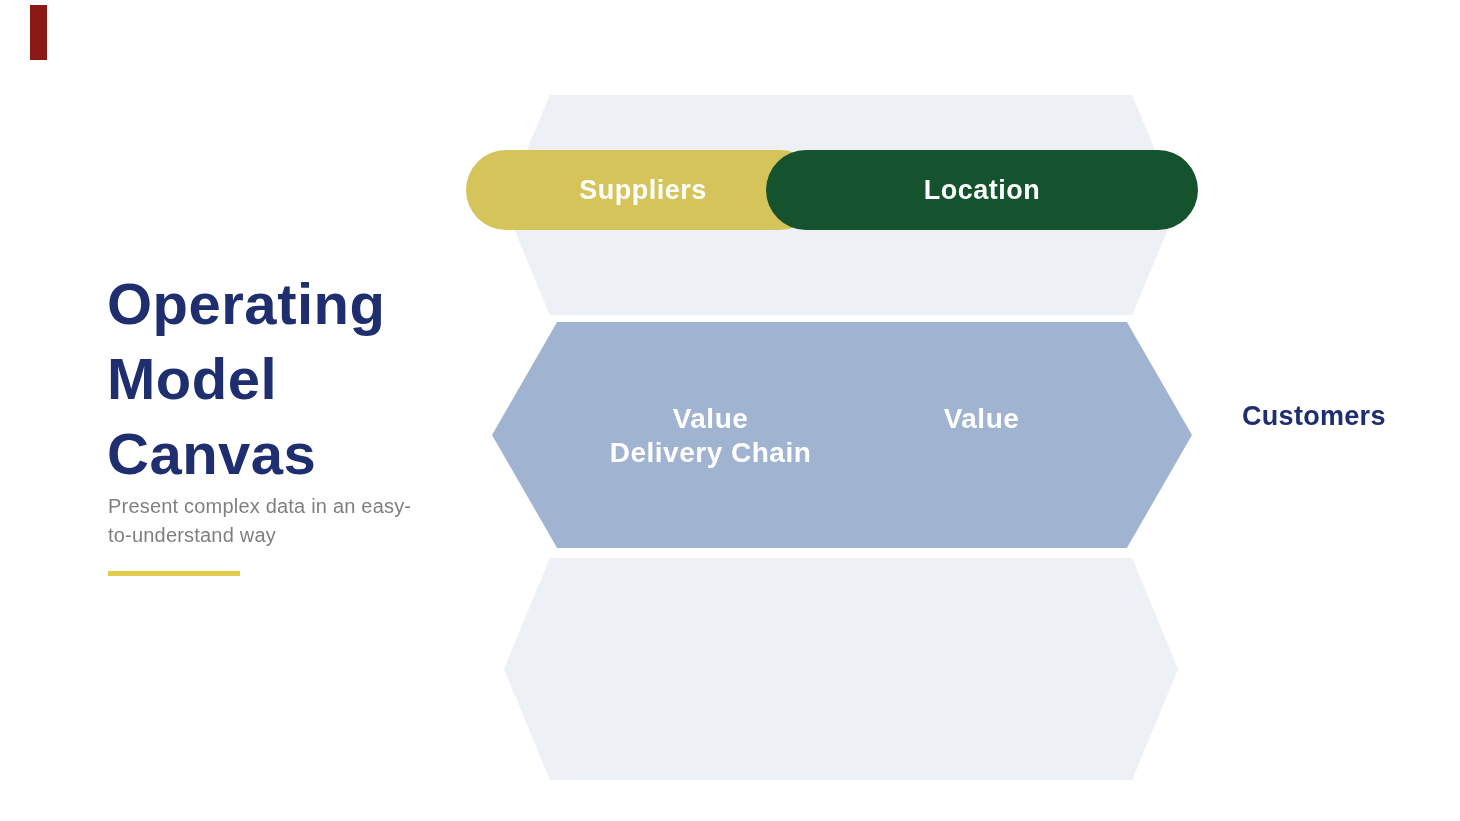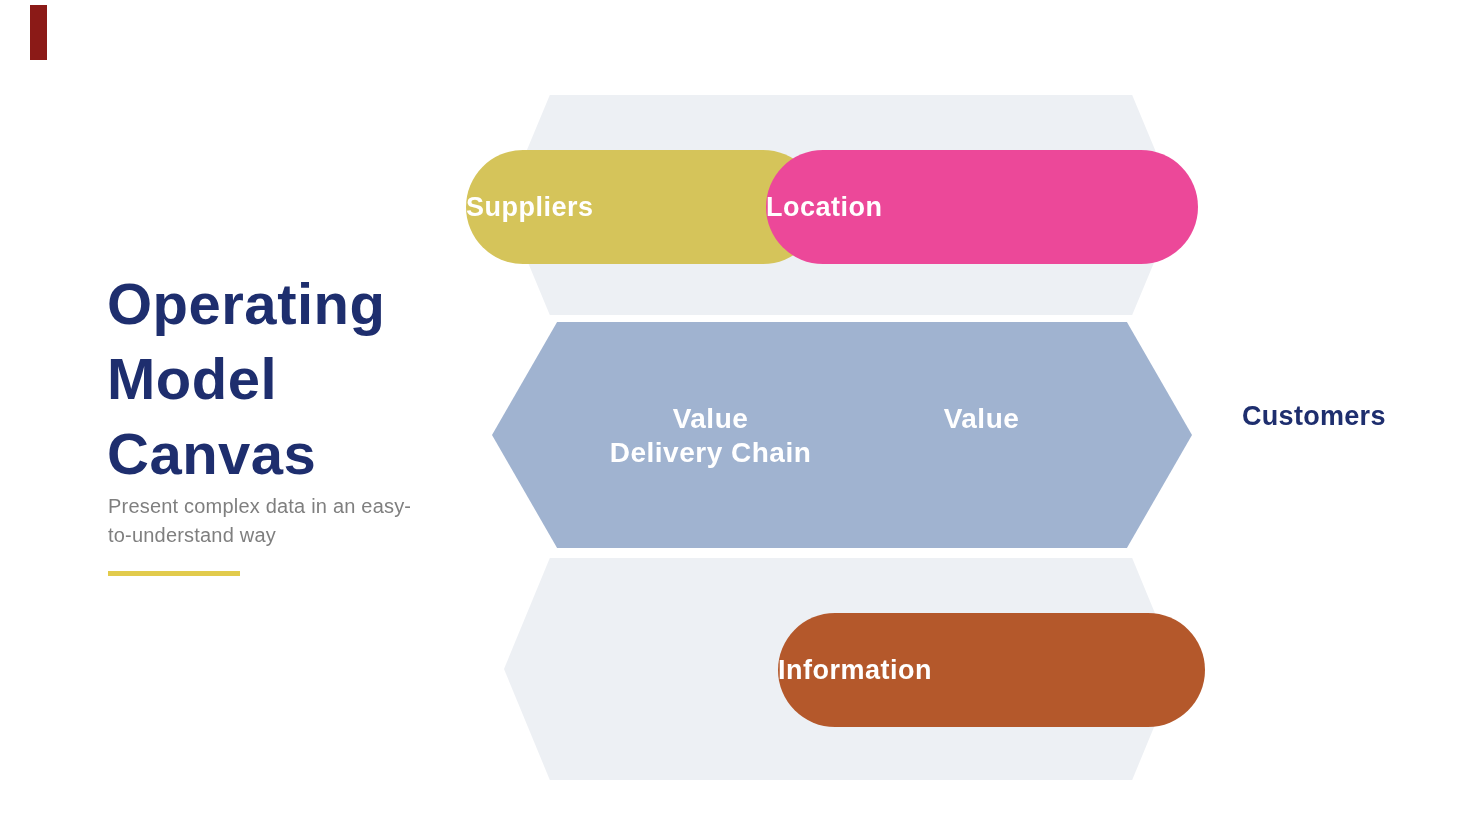--- a/index.html
+++ b/index.html
@@ -41,28 +41,28 @@
   }
   .hex-top    { top: 95px;  height: 220px; }
   .hex-bottom { top: 558px; height: 222px; }
   .hex-blue {
     left: 492px; top: 322px; width: 700px; height: 226px; background: #A0B3D0;
     clip-path: polygon(9.3% 0, 90.7% 0, 100% 50%, 90.7% 100%, 9.3% 100%, 0 50%);
   }
 
   
   .pill {
-    position: absolute; height: 114px; border-radius: 57px;
-    display: flex; align-items: center; justify-content: flex-start;
+    position: absolute; height: 80px; border-radius: 57px;
+    display: flex; align-items: center; justify-content: center;
   }
   .pill span {
     color: #ffffff; font-size: 27px; font-weight: 700; letter-spacing: 0.5px;
   }
   .pill-yellow { left: 466px; top: 150px; width: 354px; background: #D5C45A; z-index: 2; }
-  .pill-orange { left: 766px; top: 150px; width: 432px; background: #ec4899; z-index: 3; }
+  .pill-orange { left: 766px; top: 150px; width: 432px; background: #14532d; z-index: 3; }
   .pill-blue   { left: 468px; top: 613px; width: 354px; background: #0E78BE; z-index: 2; }
   .pill-brown  { left: 778px; top: 613px; width: 427px; background: #B4582B; z-index: 3; }
 
   
   .hex-label {
     position: absolute; top: 402px; width: 235px; text-align: center;
     color: #ffffff; font-size: 28px; font-weight: 700; line-height: 34px;
     letter-spacing: 0.5px; z-index: 2;
   }
   .hex-label-left  { left: 593px; }
@@ -107,21 +107,18 @@
   </div>
 
   <div class="hex-label hex-label-left">
     <div>Value</div>
     <div>Delivery Chain</div>
   </div>
   <div class="hex-label hex-label-right">
     <div>Value</div>
   </div>
 
-  <div class="pill pill-brown">
-    <span>Information</span>
-  </div>
 
   <div class="side-label">
     <div>Customers</div>
   </div>
 
 </div>
 
 </body></html>

